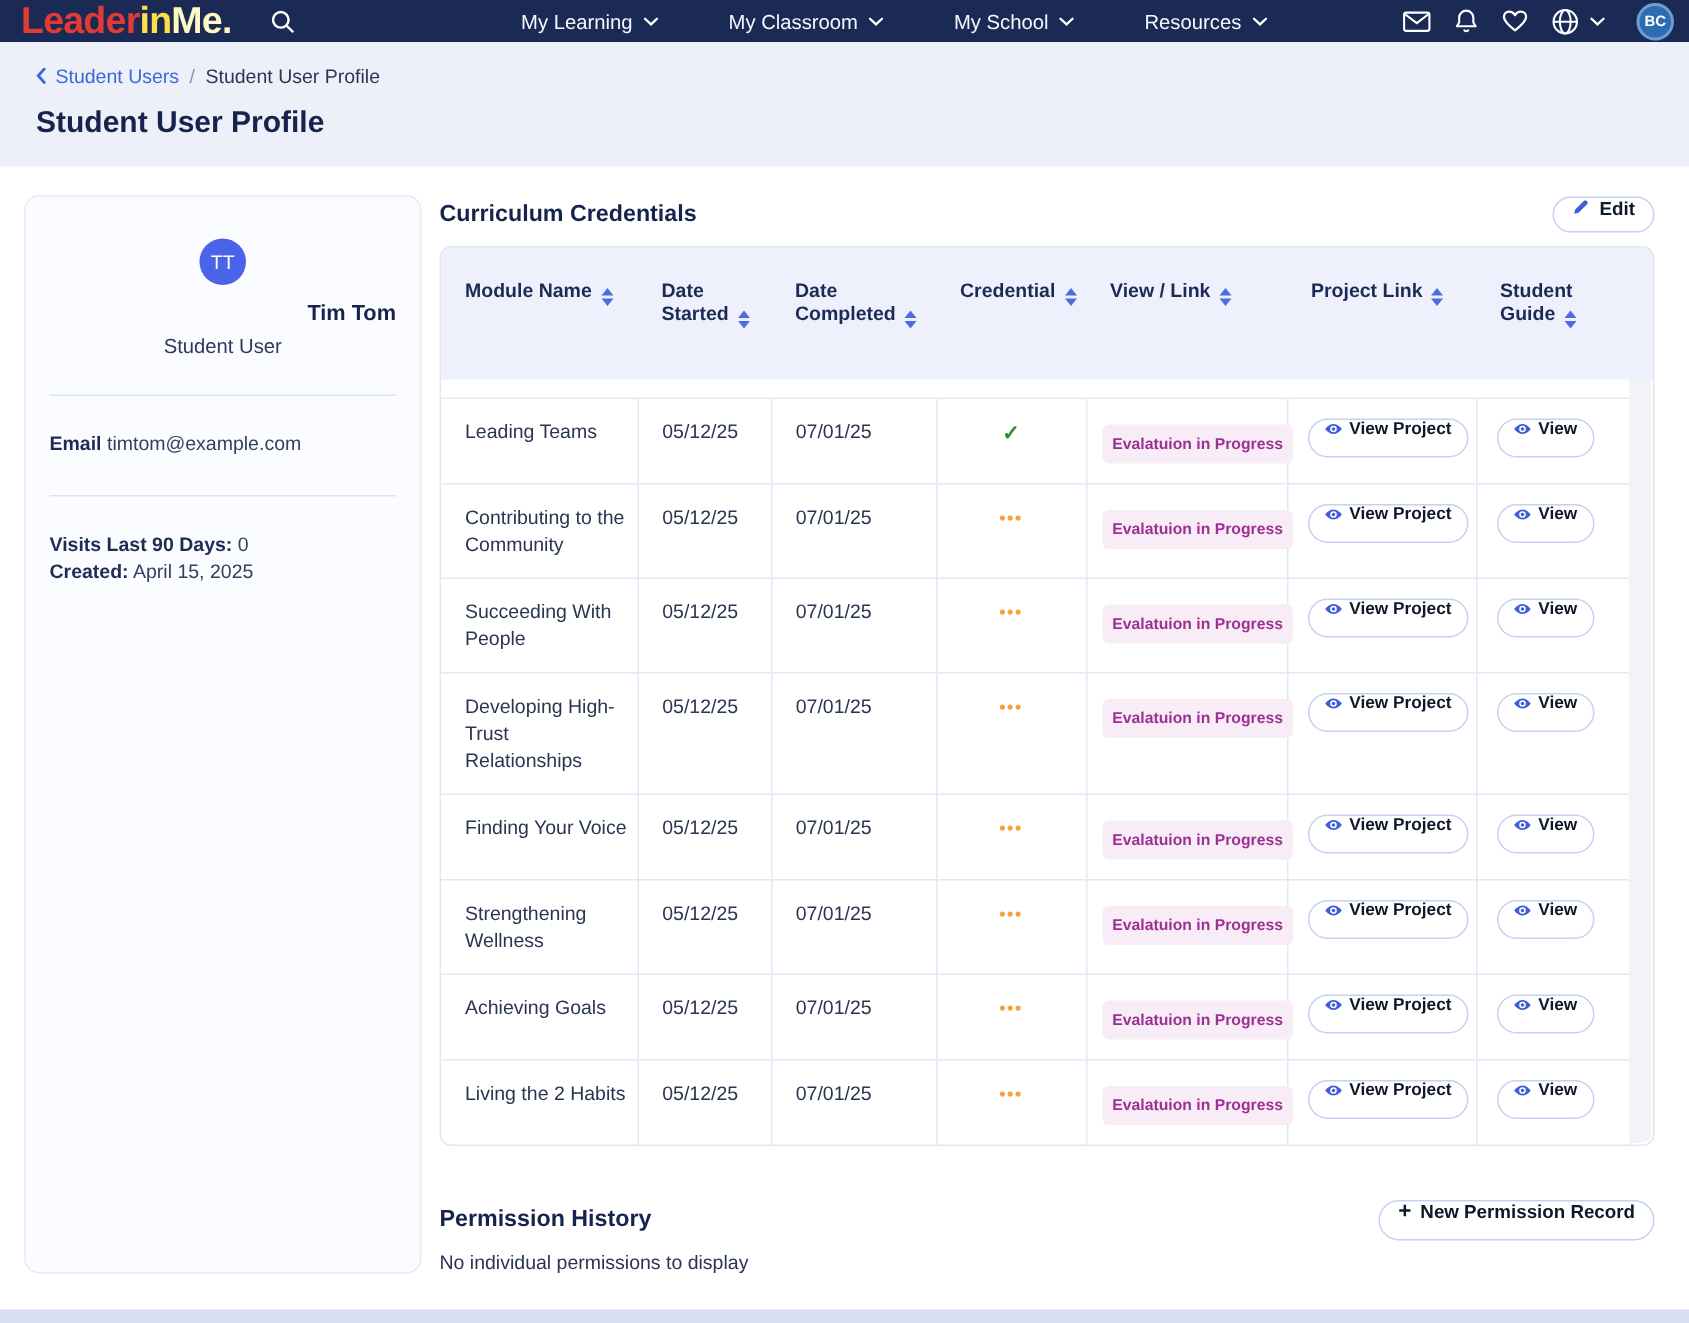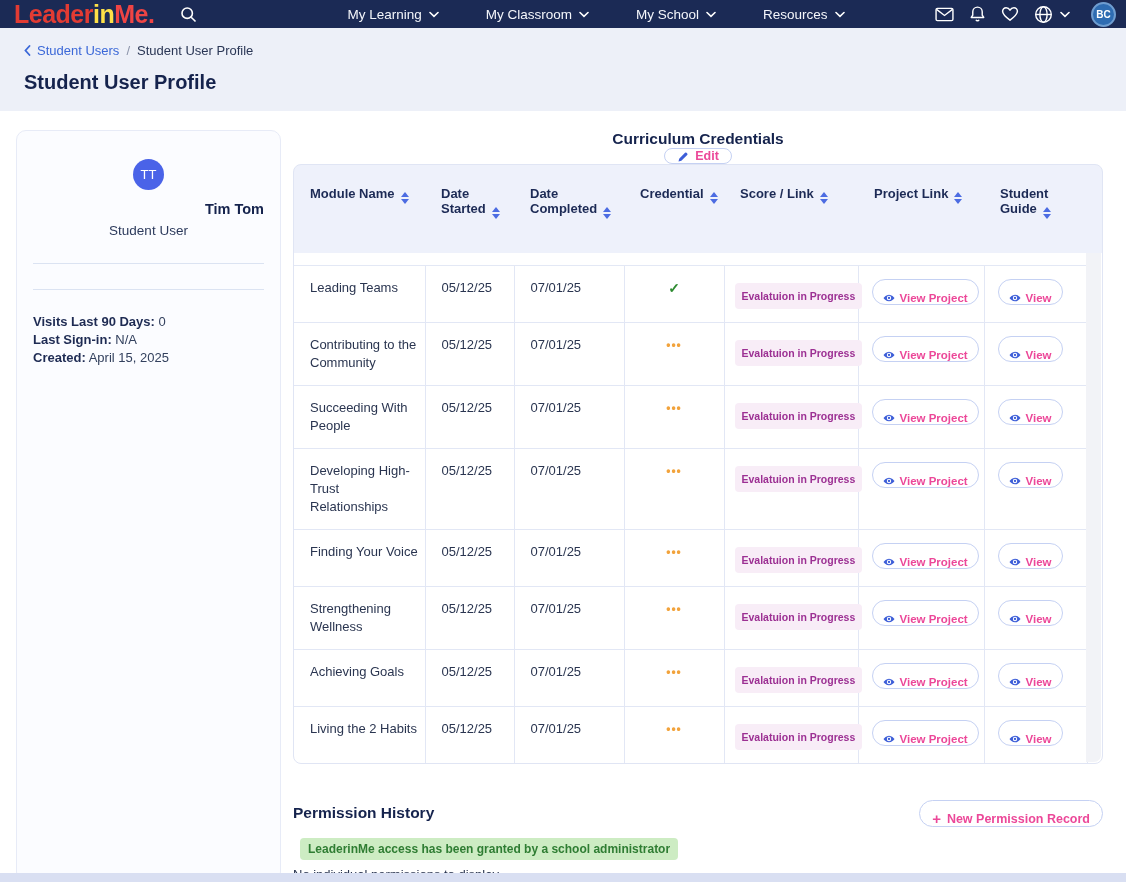--- a/index.html
+++ b/index.html
@@ -48,26 +48,26 @@
     font-size:13px; display:flex; align-items:center; justify-content:center; margin:0 auto;
   }
   .profile-name { text-align:right; font-size:14.5px; font-weight:bold; color:#15234d; margin-top:11px; }
   .profile-role { text-align:center; font-size:13.5px; color:#2c3a5c; margin-top:6px; }
   .card-divider { border:none; border-top:1px solid #dbe3f2; margin:25px 0 23px; }
   .detail-line { font-size:13px; line-height:18px; color:#33415e; }
   .detail-line b { color:#1e2b53; }
 
   
   .main-col { flex:1; min-width:0; }
-  .section-head { display:flex; justify-content:space-between; align-items:center; height:26px;flex-direction:column; }
+  .section-head { display:flex; justify-content:space-between; align-items:center; height:26px; }
   .section-title { font-size:15.5px; font-weight:bold; color:#15234d; }
 
   .pill-btn {
-    display:inline-flex; align-items:flex-end; gap:6px; background:#fff;
-    border:1.5px solid #c5d1f3; border-radius:14px; color:#ec4899;
+    display:inline-flex; align-items:flex-start; gap:6px; background:#fff;
+    border:1.5px solid #c5d1f3; border-radius:14px; color:#0f172a;
     font-family:"Liberation Sans", sans-serif;
     font-size:12.5px; font-weight:bold; height:25px; padding:0 12px; cursor:pointer; white-space:nowrap;
   }
 
   
   .table-wrap {
     margin-top:8px; border:1px solid #e0e5f4; border-radius:8px; position:relative;
     background: linear-gradient(#eef1fb,#eef1fb) top/100% 88px no-repeat, #fff;
     overflow:hidden;
   }
@@ -123,21 +123,21 @@
   svg { display:block; }
   button { background:none; }
 </style>
 </head>
 <body>
 
 <div class="navbar">
   <div class="logo">
       <span style="color: rgb(226, 59, 51);">Leader</span>
       <span style="color: #fde047;">in</span>
-      <span style="color: #ef4444;">Me.</span>
+      <span style="color: #fef9c3;">Me.</span>
     </div>
   <div class="nav-search">
     <span>
       <svg width="17" height="17" viewBox="0 0 17 17" fill="none" stroke="#fff" stroke-width="1.6">
         <circle cx="7.2" cy="7.2" r="5.2"></circle>
           <line x1="11.2" y1="11.2" x2="15.5" y2="15.5"></line>
       </svg>
     </span>
   </div>
   <div class="nav-menu">
@@ -235,28 +235,28 @@
   <div class="page-title">Student User Profile</div>
 </div>
 
 <div class="content">
 
   <div class="profile-card">
     <div class="avatar-lg">TT</div>
     <div class="profile-name">Tim Tom</div>
     <div class="profile-role">Student User</div>
     <hr class="card-divider">
+    <div class="detail-line">
+      <b>Email</b>
+      <span>timtom@example.com</span>
+    </div>
     <hr class="card-divider">
     <div class="detail-line">
       <b>Visits Last 90 Days:</b>
       <span>0</span>
-    </div>
-    <div class="detail-line">
-      <b>Last Sign-in:</b>
-      <span>N/A</span>
     </div>
     <div class="detail-line">
       <b>Created:</b>
       <span>April 15, 2025</span>
     </div>
   </div>
 
   <div class="main-col">
     <div class="section-head">
       <div class="section-title">Curriculum Credentials</div>
@@ -296,21 +296,21 @@
   <th><span class="th-label">Date Completed</span><span class="sort">
                   <i class="up"></i>
                   <i class="dn"></i>
                 </span></th>
 
   <th><span class="th-label">Credential</span><span class="sort">
                   <i class="up"></i>
                   <i class="dn"></i>
                 </span></th>
 
-  <th><span class="th-label">Score / Link</span><span class="sort">
+  <th><span class="th-label">View / Link</span><span class="sort">
                   <i class="up"></i>
                   <i class="dn"></i>
                 </span></th>
 
   <th><span class="th-label">Project Link</span><span class="sort">
                   <i class="up"></i>
                   <i class="dn"></i>
                 </span></th>
 
   <th><span class="th-label">Student Guide</span><span class="sort">
@@ -581,19 +581,18 @@
     </div>
 
     <div class="perm-section">
       <div class="perm-head">
         <div class="section-title">Permission History</div>
         <button class="pill-btn perm-btn">
           <span class="plus-glyph">+</span>
           <span>New Permission Record</span>
         </button>
       </div>
-      <span class="perm-badge">LeaderinMe access has been granted by a school administrator</span>
       <div class="perm-empty">No individual permissions to display</div>
     </div>
   </div>
 </div>
 
 <div class="footer-strip"></div>
 
 </body></html>

